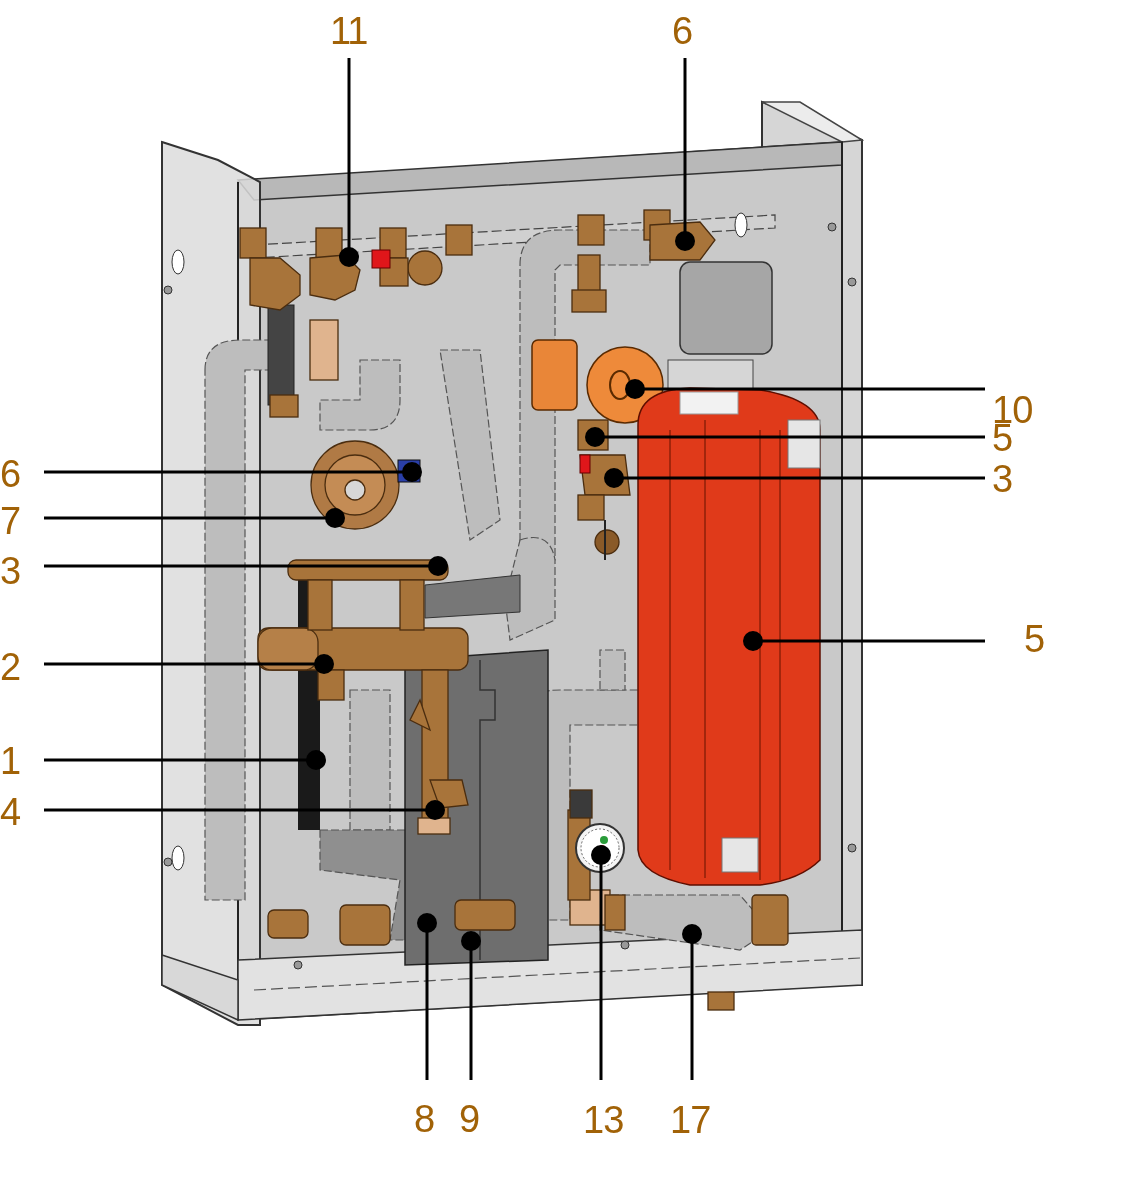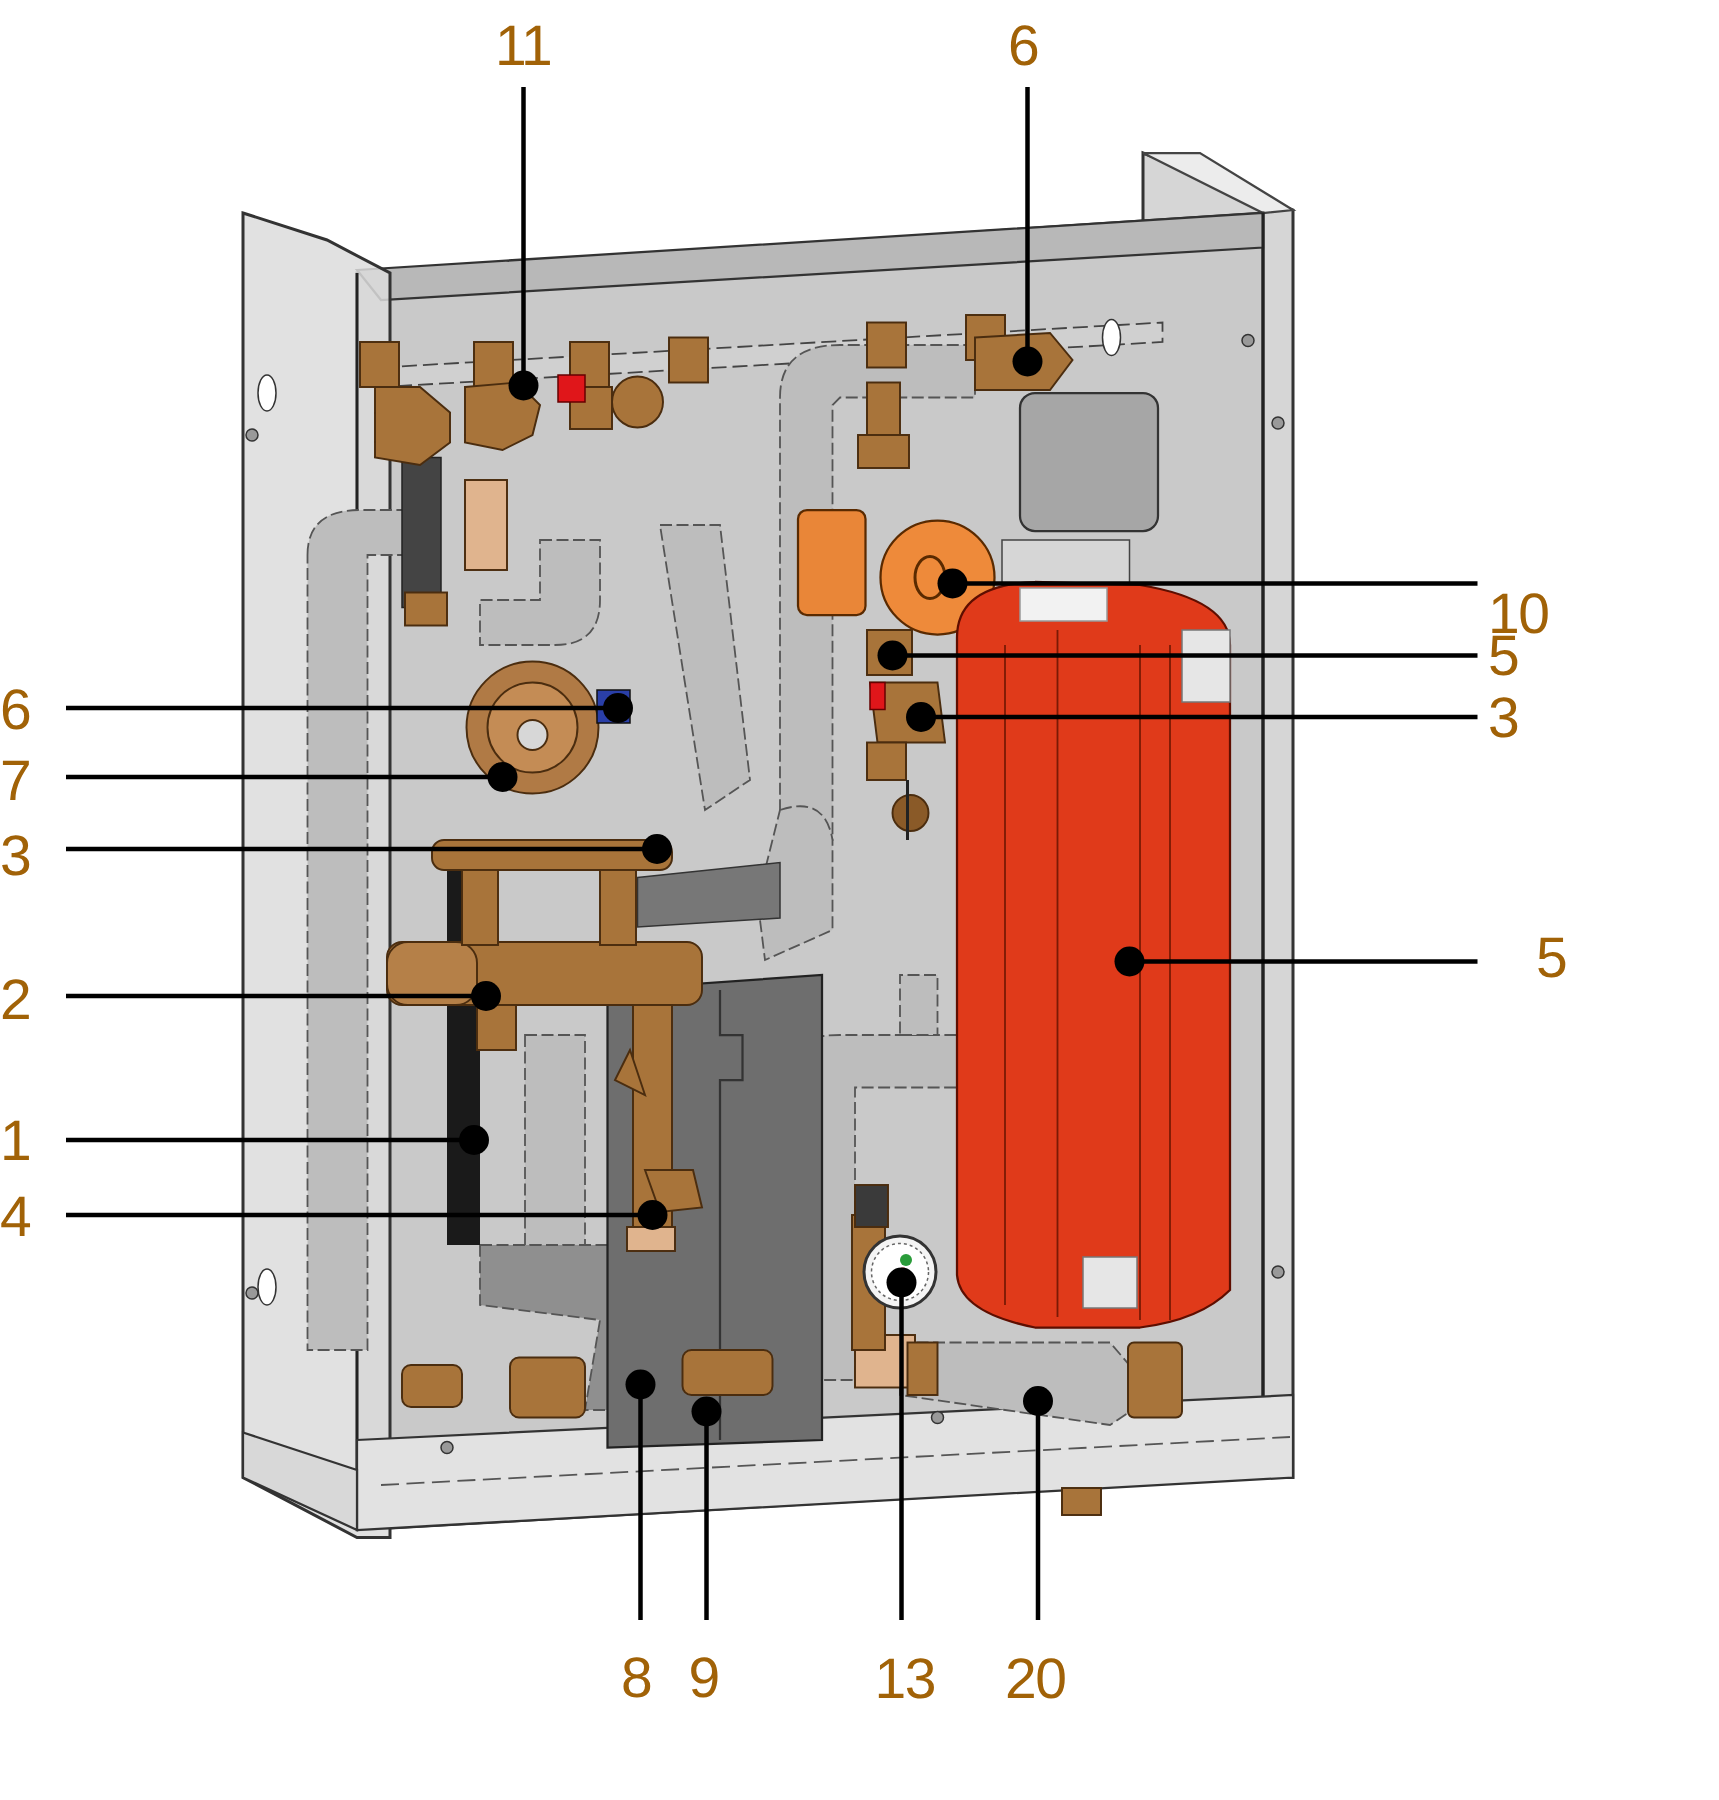--- a/index.html
+++ b/index.html
@@ -200,15 +200,15 @@
       <div class="label" style="left: 0px; top: 455px;">6</div>
       <div class="label" style="left: 0px; top: 502px;">7</div>
       <div class="label" style="left: 414px; top: 1100px;">8</div>
       <div class="label" style="left: 459px; top: 1100px;">9</div>
       <div class="label" style="left: 992px; top: 371px; margin-top: 20px;">10</div>
       <div class="label" style="left: 330px; top: 12px;">11</div>
       <div class="label" style="left: 583px; top: 1101px;">13</div>
       <div class="label" style="left: 992px; top: 419px;">5</div>
       <div class="label" style="left: 992px; top: 460px;">3</div>
       <div class="label" style="left: 672px; top: 12px;">6</div>
-      <div class="label" style="left: 670px; top: 1101px;">20</div>
+      <div class="label" style="left: 670px; top: 1101px;">17</div>
     </div>
 </div>
 
 </body></html>

